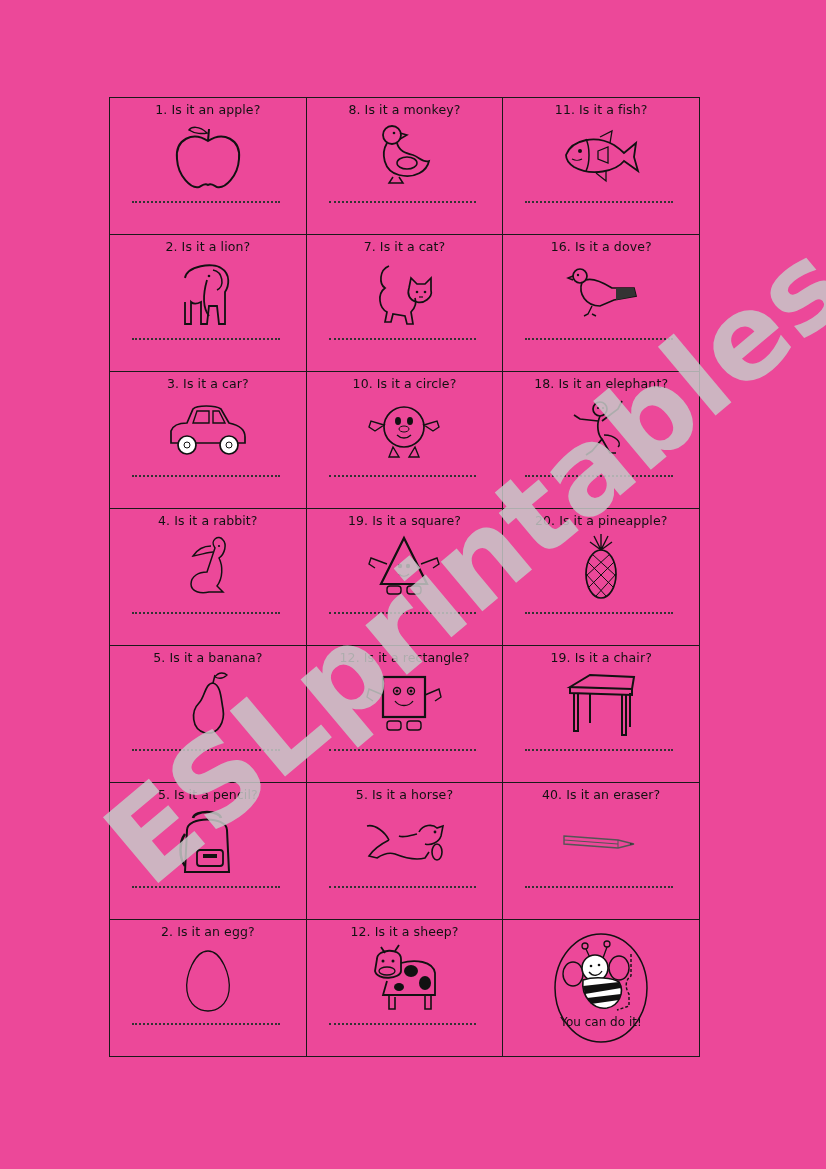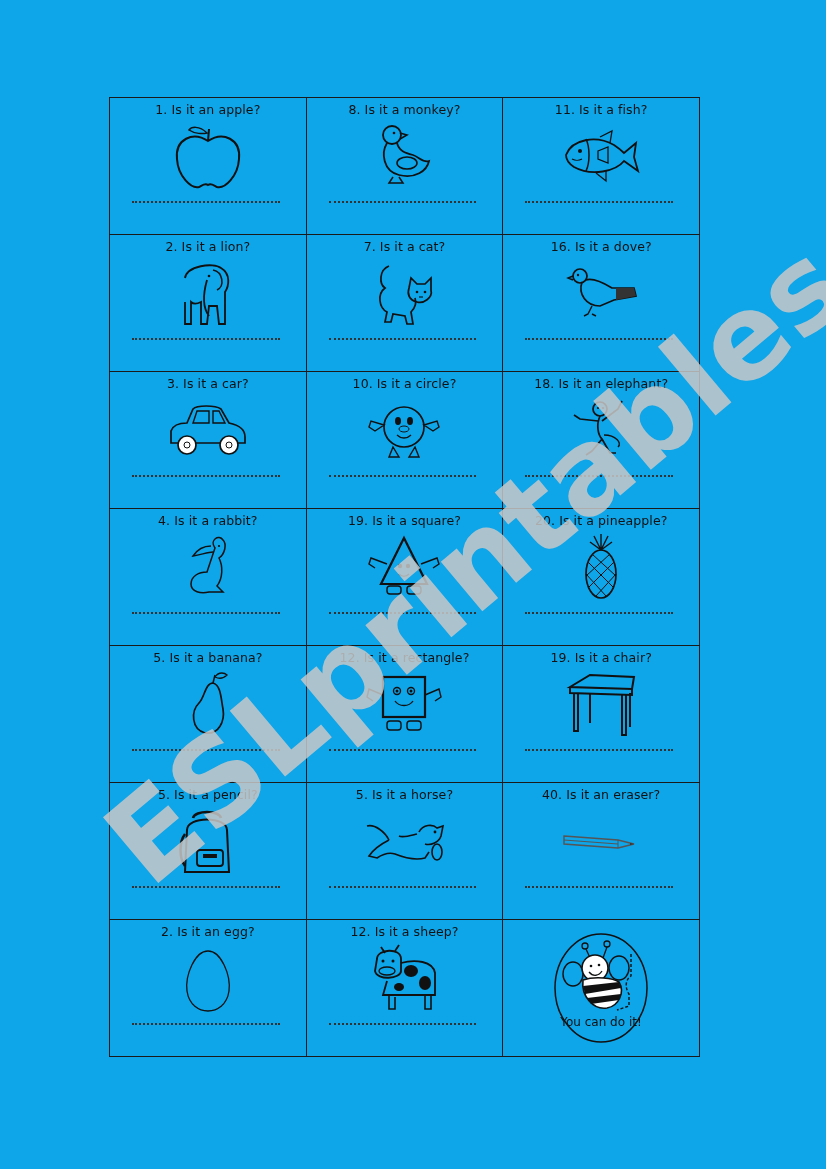--- a/index.html
+++ b/index.html
@@ -1,18 +1,18 @@
 <!DOCTYPE html>
 <html><head>
 <meta charset="utf-8">
 <style>
   html, body { margin:0; padding:0; background:#ffffff; }
   body { width:826px; height:1169px; position:relative; overflow:hidden;
          font-family: "DejaVu Sans", sans-serif; color:#111; }
-  .page { position:absolute; left:0; top:0; width:826px; height:1169px; background:#0ea5e9; }
+  .page { position:absolute; left:0; top:0; width:826px; height:1169px; background:#ec4899; }
   table.grid { position:absolute; left:109px; top:97px; width:591px; height:955px;
                border-collapse:collapse; table-layout:fixed; z-index:1; }
   table.grid td { border:1.3px solid #1a1a1a; vertical-align:top; padding:0; height:136px; position:relative; }
   .q { text-align:center; font-size:12.5px; margin-top:4px; letter-spacing:0.1px; white-space:nowrap; }
   .pic { display:block; margin:4px auto 0; width:90px; height:72px; }
   .dots { position:absolute; left:22px; right:26px; top:103px; border-bottom:2px dotted #333; height:0; }
   .badge { display:block; margin:12px auto 0; width:96px; height:112px; }
   .watermark { position:absolute; left:0; top:0; width:826px; height:1169px; z-index:2; pointer-events:none; }
   .watermark text { font-family:"DejaVu Sans", sans-serif; font-weight:bold; }
 </style>

